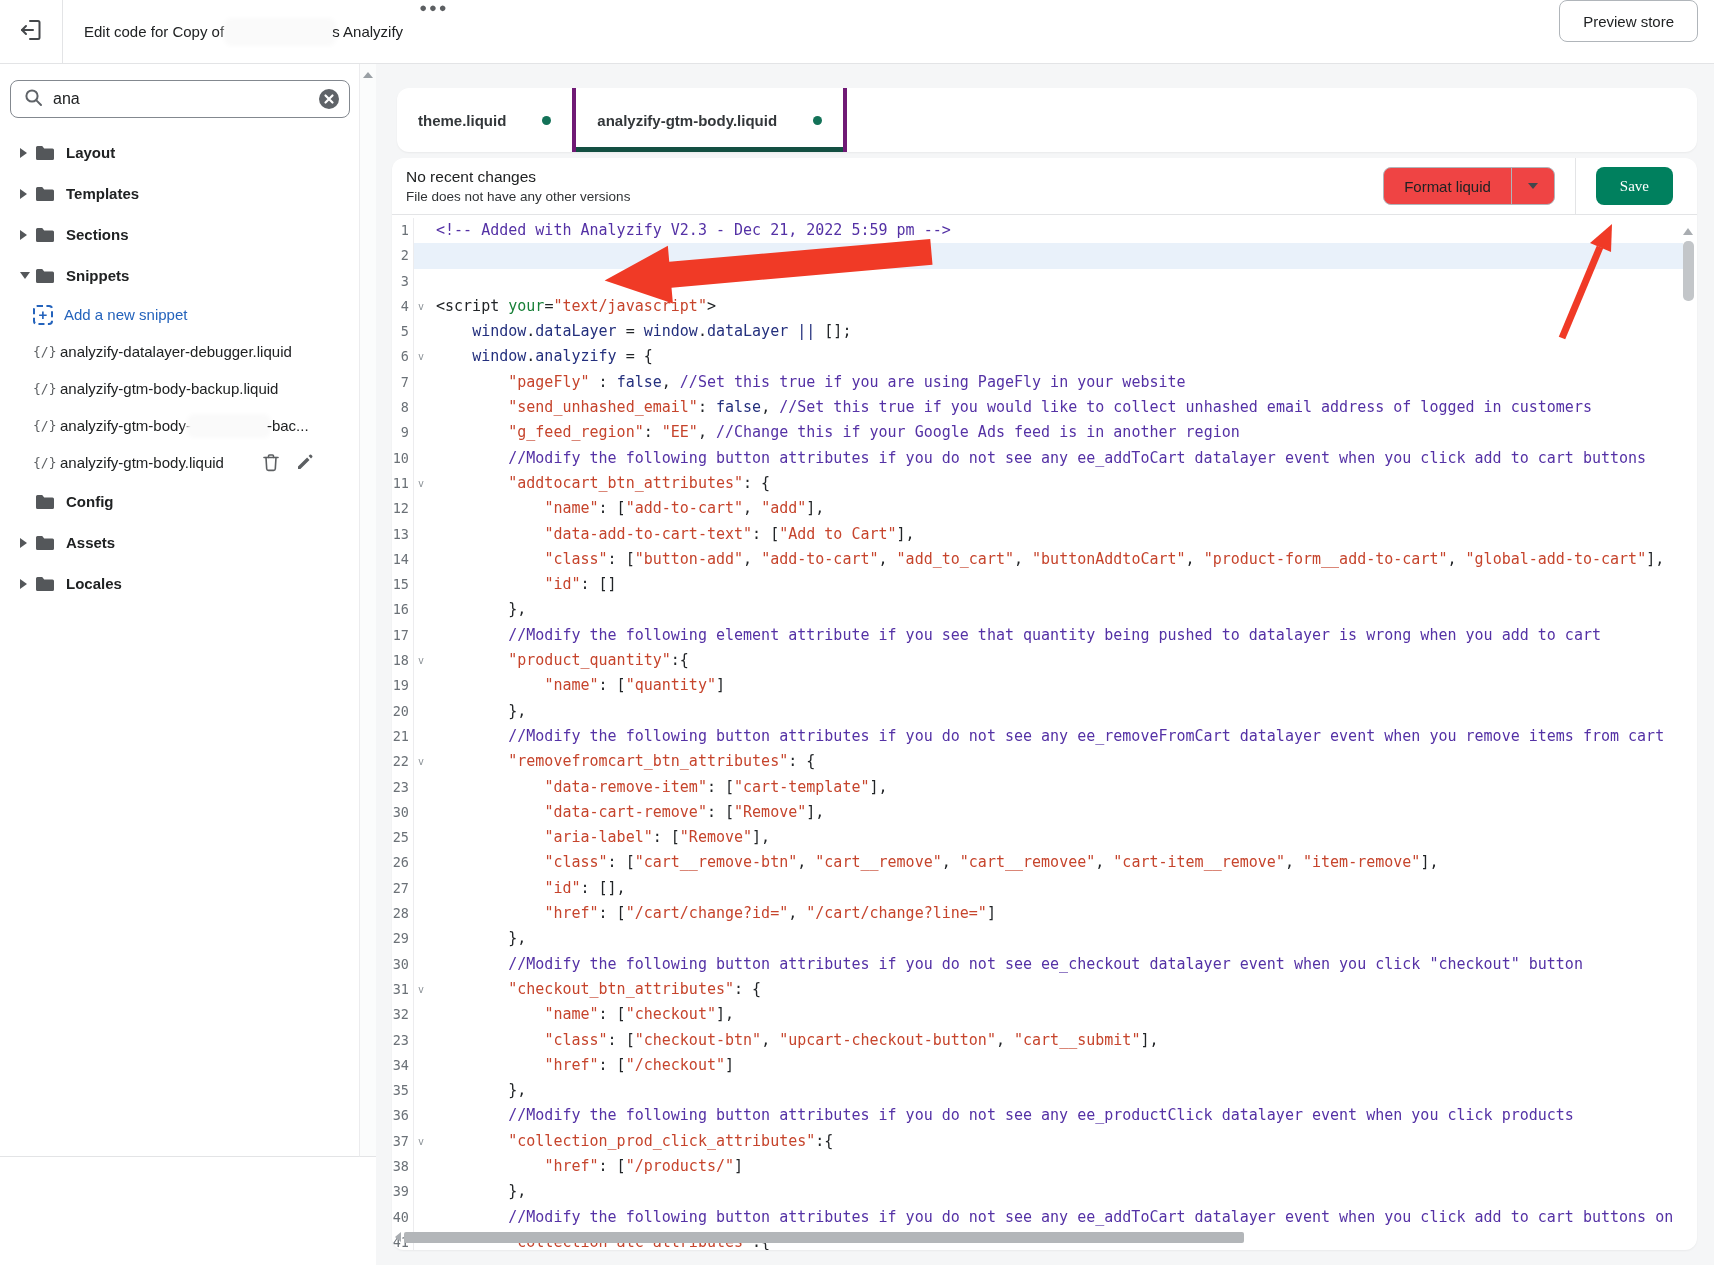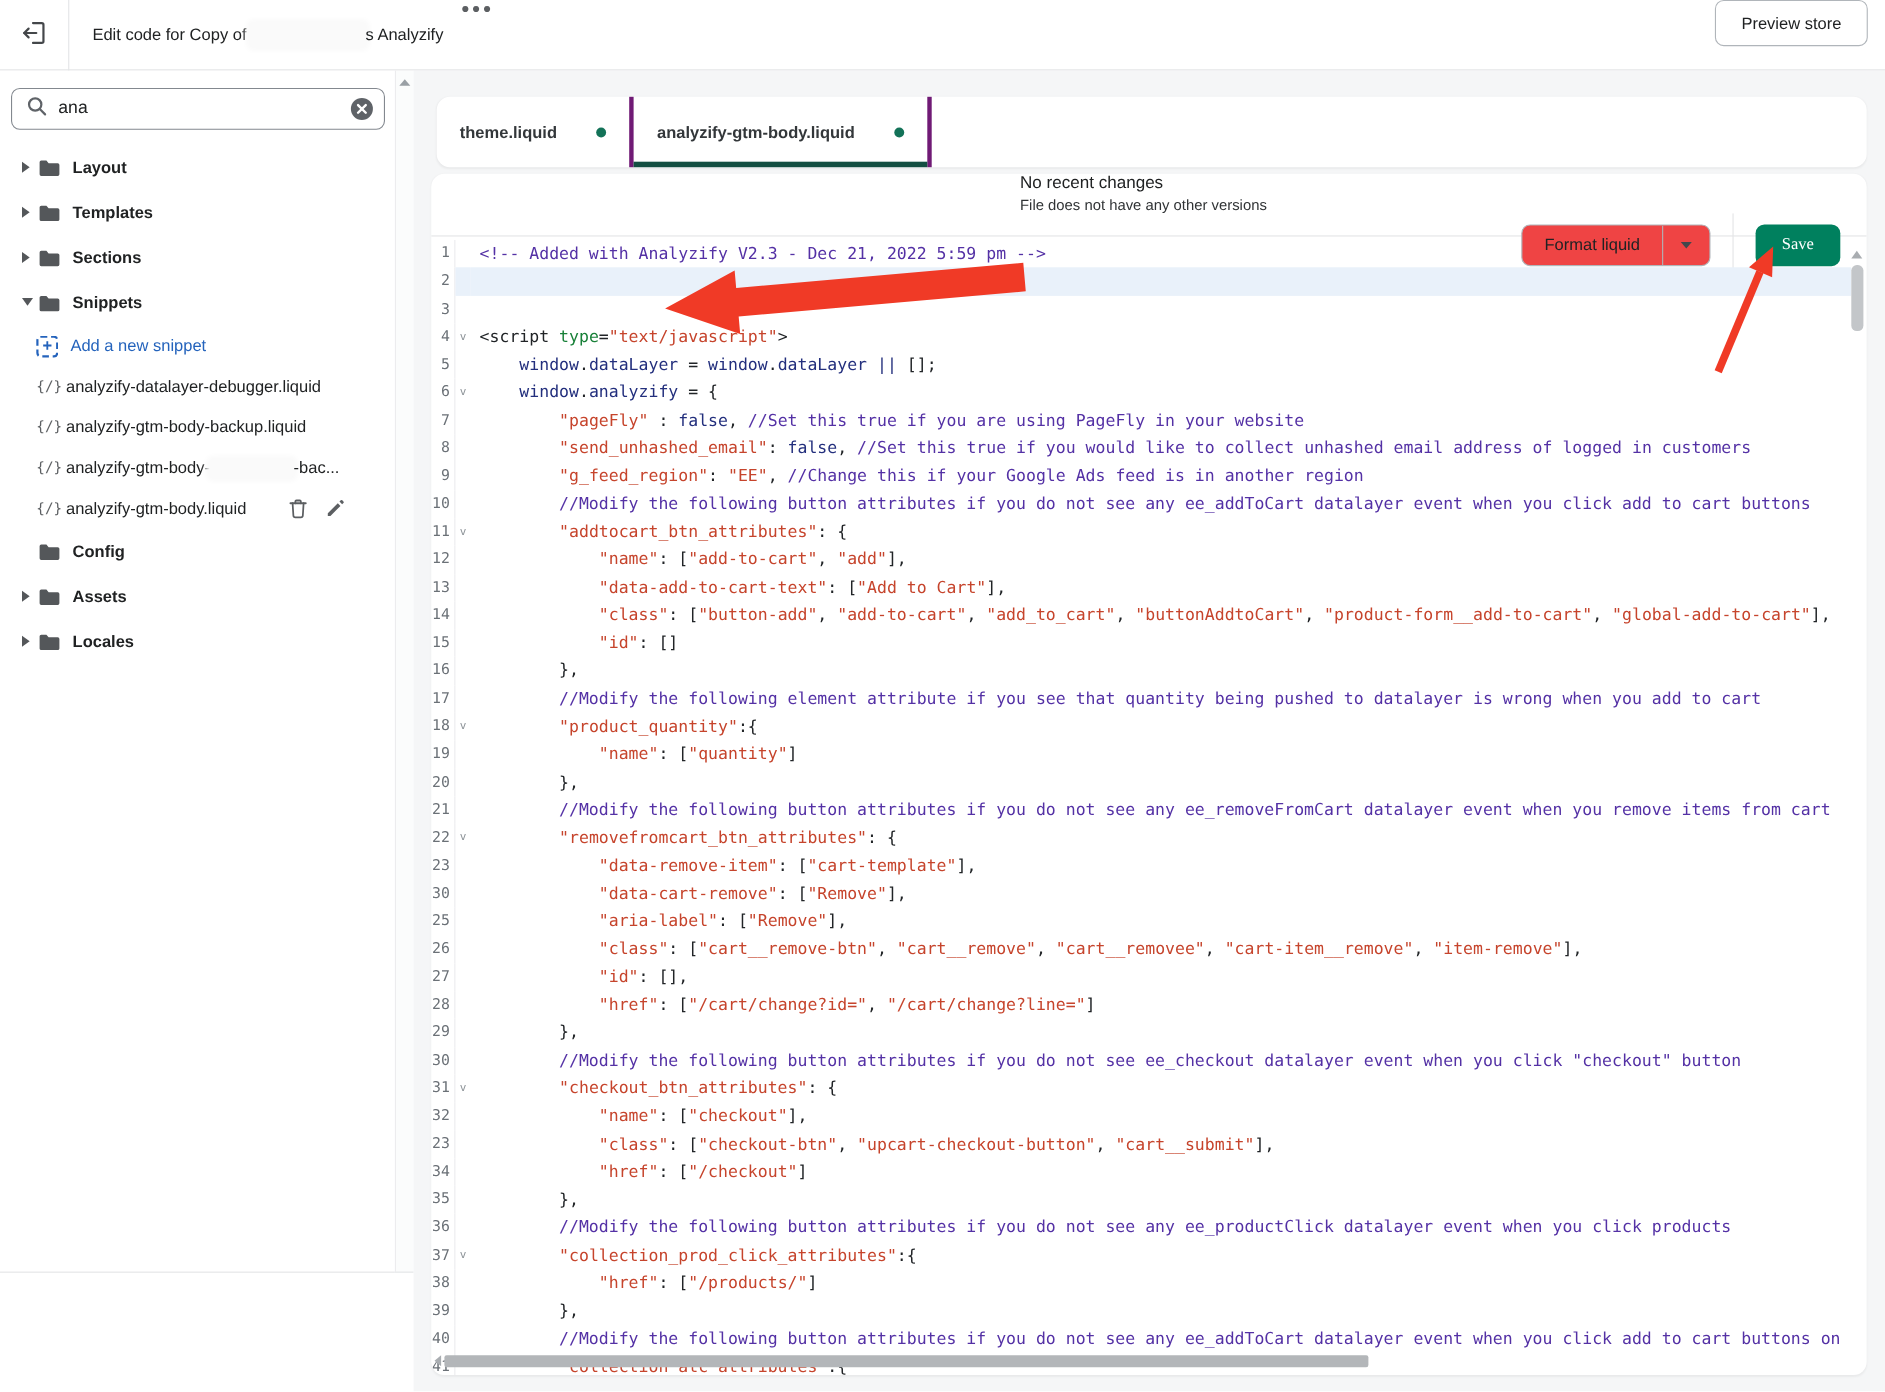--- a/index.html
+++ b/index.html
@@ -59,21 +59,21 @@
   .main { flex:1; background:#f5f6f7; position:relative; }
   .tabs-card { margin:24px 17px 0 21px; height:64px; background:#fff; border-radius:12px;
     display:flex; box-shadow:0 1px 2px rgba(0,0,0,.05); }
   .tab { display:flex; align-items:center; padding:0 21px; position:relative; font-size:15px;
     color:#33373a; border-right:4px solid #701a75; cursor:pointer;font-weight:bold; }
   .tab .dot { width:9px; height:9px; border-radius:50%; background:#137258; margin-left:36px; }
   .tab.active::after { content:""; position:absolute; left:0; right:0; bottom:0; height:5px; background:#134f42; }
 
   .editor-card { margin:6px 17px 0 16px; height:1092px; background:#fff; border-radius:12px;
     position:relative; overflow:hidden; box-shadow:0 1px 2px rgba(0,0,0,.05); }
-  .toolbar { height:57px; border-bottom:1px solid #e3e4e6; display:flex; align-items:center; padding:0 24px 0 14px;flex-direction:column; }
+  .toolbar { height:57px; border-bottom:1px solid #e3e4e6; display:flex; align-items:center; padding:0 24px 0 14px; }
   .status-title { font-size:15.5px; color:#202223; margin-bottom:3px; }
   .status-sub { font-size:13.5px; color:#303335; }
   .toolbar-right { margin-left:auto; display:flex; align-items:center; }
   .split-btn { display:flex; height:38px; border:1px solid #b0b5ba; border-radius:8px; overflow:hidden; background:#ef4444; }
   .split-main { padding:0 20px; display:flex; align-items:center; font-size:15px; color:#202223; cursor:pointer; }
   .split-caret { width:43px; border-left:1px solid #b0b5ba; display:flex; align-items:center; justify-content:center; cursor:pointer; }
   .split-caret::before { content:""; width:0; height:0; border-left:5px solid transparent;
     border-right:5px solid transparent; border-top:6px solid #42474c; }
   .tb-divider { width:1px; height:57px; background:#e3e4e6; margin:0 20px; }
   .save-btn { height:38px; padding:0 24px; background:#00805e; color:#fff; border:none; border-radius:8px;
@@ -272,21 +272,21 @@
           <div class="tb-divider"></div>
           <button class="save-btn">Save</button>
         </div>
       </div>
 
       <div class="editor">
         <div class="lines" id="lines">
             <div class="cl"><span class="ln">1</span><span class="fold"></span><span class="code"><span class="c-com">&lt;!-- Added with Analyzify V2.3 - Dec 21, 2022 5:59 pm --&gt;</span></span></div>
             <div class="cl active"><span class="ln">2</span><span class="fold"></span><span class="code"></span></div>
             <div class="cl"><span class="ln">3</span><span class="fold"></span><span class="code"></span></div>
-            <div class="cl"><span class="ln">4</span><span class="fold">v</span><span class="code">&lt;script <span class="c-attr">type</span>=<span class="c-str">"text/javascript"</span>&gt;</span></div>
+            <div class="cl"><span class="ln">4</span><span class="fold">v</span><span class="code">&lt;script <span class="c-attr">your</span>=<span class="c-str">"text/javascript"</span>&gt;</span></div>
             <div class="cl"><span class="ln">5</span><span class="fold"></span><span class="code">    <span class="c-kw">window</span>.<span class="c-kw">dataLayer</span> = <span class="c-kw">window</span>.<span class="c-kw">dataLayer</span> <span class="c-kw">||</span> [];</span></div>
             <div class="cl"><span class="ln">6</span><span class="fold">v</span><span class="code">    <span class="c-kw">window</span>.<span class="c-kw">analyzify</span> = {</span></div>
             <div class="cl"><span class="ln">7</span><span class="fold"></span><span class="code">        <span class="c-str">"pageFly"</span> : <span class="c-kw">false</span>, <span class="c-com">//Set this true if you are using PageFly in your website</span></span></div>
             <div class="cl"><span class="ln">8</span><span class="fold"></span><span class="code">        <span class="c-str">"send_unhashed_email"</span>: <span class="c-kw">false</span>, <span class="c-com">//Set this true if you would like to collect unhashed email address of logged in customers</span></span></div>
             <div class="cl"><span class="ln">9</span><span class="fold"></span><span class="code">        <span class="c-str">"g_feed_region"</span>: <span class="c-str">"EE"</span>, <span class="c-com">//Change this if your Google Ads feed is in another region</span></span></div>
             <div class="cl"><span class="ln">10</span><span class="fold"></span><span class="code"><span class="c-com">        //Modify the following button attributes if you do not see any ee_addToCart datalayer event when you click add to cart buttons</span></span></div>
             <div class="cl"><span class="ln">11</span><span class="fold">v</span><span class="code">        <span class="c-str">"addtocart_btn_attributes"</span>: {</span></div>
             <div class="cl"><span class="ln">12</span><span class="fold"></span><span class="code">            <span class="c-str">"name"</span>: [<span class="c-str">"add-to-cart"</span>, <span class="c-str">"add"</span>],</span></div>
             <div class="cl"><span class="ln">13</span><span class="fold"></span><span class="code">            <span class="c-str">"data-add-to-cart-text"</span>: [<span class="c-str">"Add to Cart"</span>],</span></div>
             <div class="cl"><span class="ln">14</span><span class="fold"></span><span class="code">            <span class="c-str">"class"</span>: [<span class="c-str">"button-add"</span>, <span class="c-str">"add-to-cart"</span>, <span class="c-str">"add_to_cart"</span>, <span class="c-str">"buttonAddtoCart"</span>, <span class="c-str">"product-form__add-to-cart"</span>, <span class="c-str">"global-add-to-cart"</span>],</span></div>

